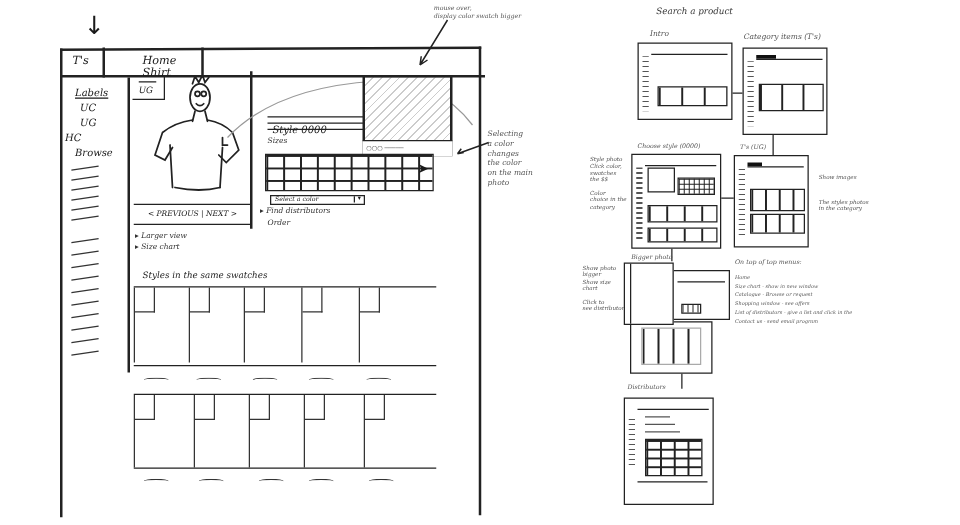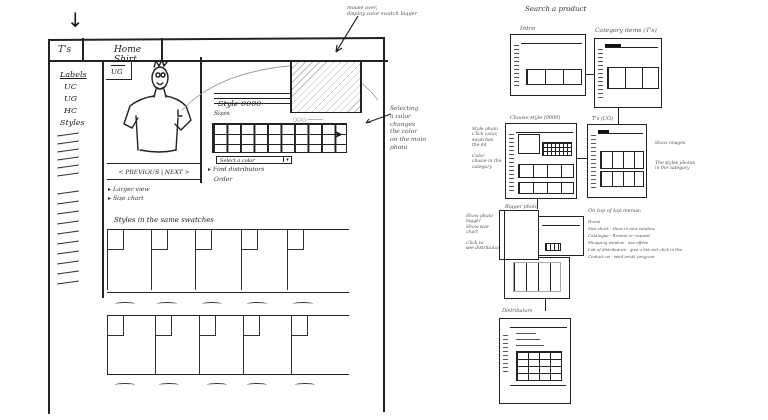--- a/index.html
+++ b/index.html
@@ -59,22 +59,22 @@
 
 <div id="top-tabs" class="abs">
   <div class="tab" style="left:0; width:36px;"><span>T's</span></div>
   <div class="tab" style="left:56px; width:59px;"><span>Home Shirt</span></div>
 </div>
 
 <div id="left-sidebar" class="abs">
   <div class="side-label" style="top:8px;text-decoration:underline;">Labels</div>
   <div class="side-label" style="top:20px; left:16px;">UC</div>
   <div class="side-label" style="top:32px; left:16px;">UG</div>
-  <div class="side-label" style="top:44px; left:16px;">HC</div>
-  <div class="side-label" style="top:56px;">Styles</div>
+  <div class="side-label" style="top:44px; left:4px;">HC</div>
+  <div class="side-label" style="top:56px;">Browse</div>
   <div class="side-line" style="top:72px;"></div>
   <div class="side-line" style="top:80px;"></div>
   <div class="side-line" style="top:88px;"></div>
   <div class="side-line" style="top:96px;"></div>
   <div class="side-line" style="top:104px;"></div>
   <div class="side-line" style="top:112px;"></div>
   <div class="side-line" style="top:130px;"></div>
   <div class="side-line" style="top:140px;"></div>
   <div class="side-line" style="top:150px;"></div>
   <div class="side-line" style="top:160px;"></div>

